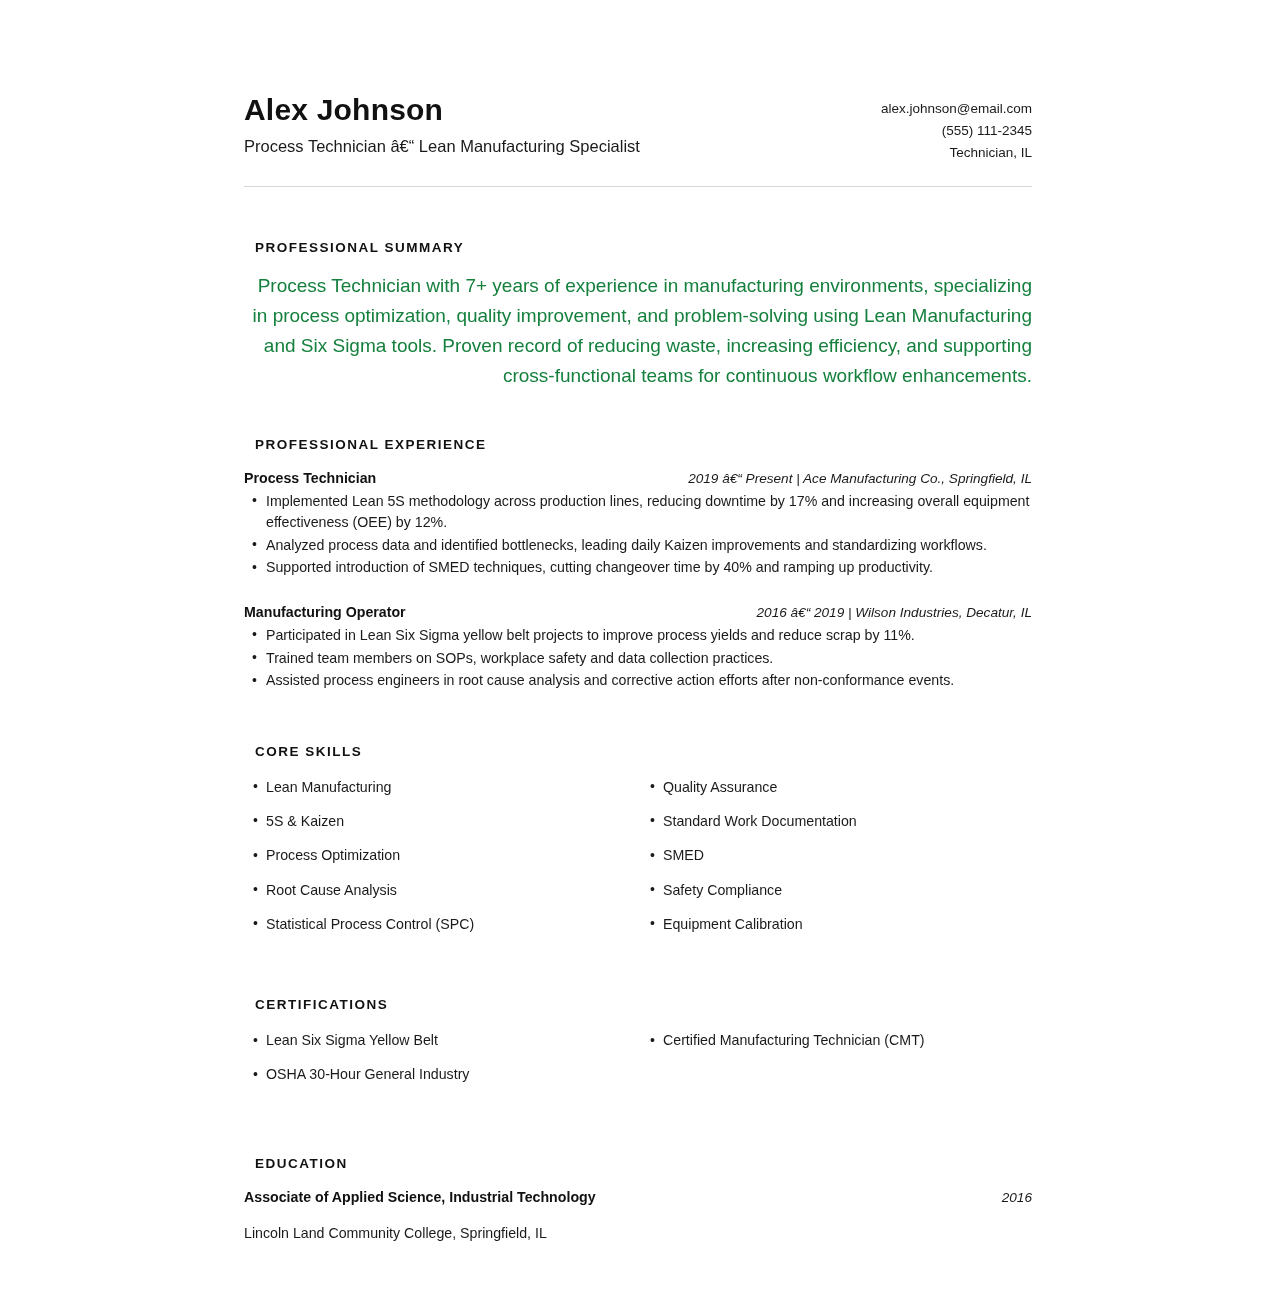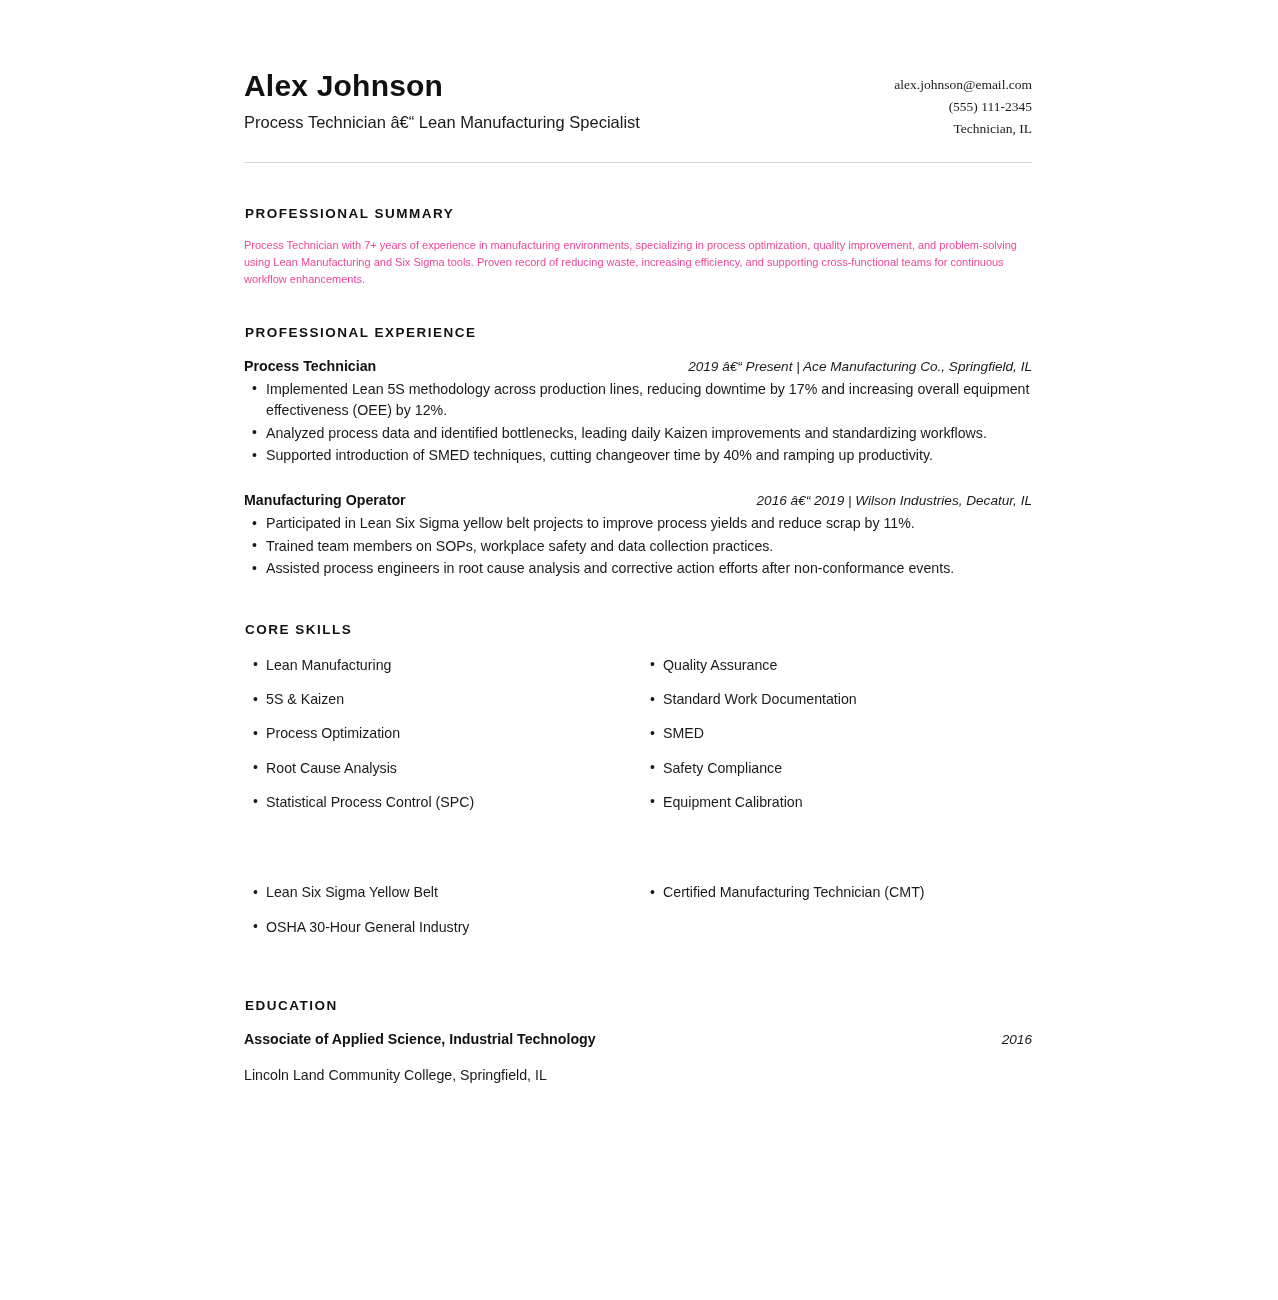--- a/index.html
+++ b/index.html
@@ -22,21 +22,21 @@
   }
   .sheet {
     position: absolute;
     left: 244px;
     top: 0;
     width: 788px;
   }
 
   
   .header {
-    padding-top: 68px;
+    padding-top: 92px;
     display: flex;
     align-items: flex-start;
     justify-content: space-between;
   }
   .header-left { flex: 1 1 auto; min-width: 0; }
   .name {
     font-size: 30px;
     font-weight: bold;
     letter-spacing: 0.2px;
     line-height: 1.18;
@@ -51,51 +51,51 @@
     margin: 9px 0 0 0;
   }
   .contact {
     flex: 0 0 auto;
     text-align: right;
     font-size: 13.5px;
     line-height: 1.62;
     color: #1a1a1a;
     padding-top: 6px;
   }
-  .contact div { white-space: nowrap; font-family: Liberation Serif, serif; }
+  .contact div { white-space: nowrap; }
 
   .rule {
     margin-top: 22px;
     border: 0;
     border-top: 1px solid #d6d6d6;
     height: 0;
   }
 
   
   .section { margin-top: 0; }
   .section-title {
     font-size: 13.5px;
     font-weight: bold;
     letter-spacing: 1.5px;
     color: #111111;
     text-transform: uppercase;
-    margin: 1px;
+    margin: 11px;
   }
   .sec-summary { padding-top: 34px; }
   .sec-experience { padding-top: 35px; }
   .sec-skills { padding-top: 40px; }
   .sec-certifications { padding-top: 38px; }
   .sec-education { padding-top: 46px; }
 
   .summary-text {
     margin: 16px 0 0 0;
-    font-size: 11px;
+    font-size: 19px;
     line-height: 1.58;
-    color: #ec4899;
-    text-align: left;
+    color: #15803d;
+    text-align: right;
   }
 
   
   .job { margin-top: 18px; }
   .job + .job { margin-top: 25px; }
   .job-head {
     display: flex;
     align-items: baseline;
     justify-content: space-between;
     gap: 18px;
@@ -253,20 +253,21 @@
         <div class="col-item">Statistical Process Control (SPC)</div>
         <div class="col-item">Quality Assurance</div>
         <div class="col-item">Standard Work Documentation</div>
         <div class="col-item">SMED</div>
         <div class="col-item">Safety Compliance</div>
         <div class="col-item">Equipment Calibration</div>
       </div>
     </div>
 
     <div class="section sec-certifications">
+      <h2 class="section-title">CERTIFICATIONS</h2>
       <div class="two-col rows-2">
         <div class="col-item">Lean Six Sigma Yellow Belt</div>
         <div class="col-item">OSHA 30-Hour General Industry</div>
         <div class="col-item">Certified Manufacturing Technician (CMT)</div>
         <div class="col-item empty"></div>
       </div>
     </div>
 
     <div class="section sec-education">
       <h2 class="section-title">EDUCATION</h2>

